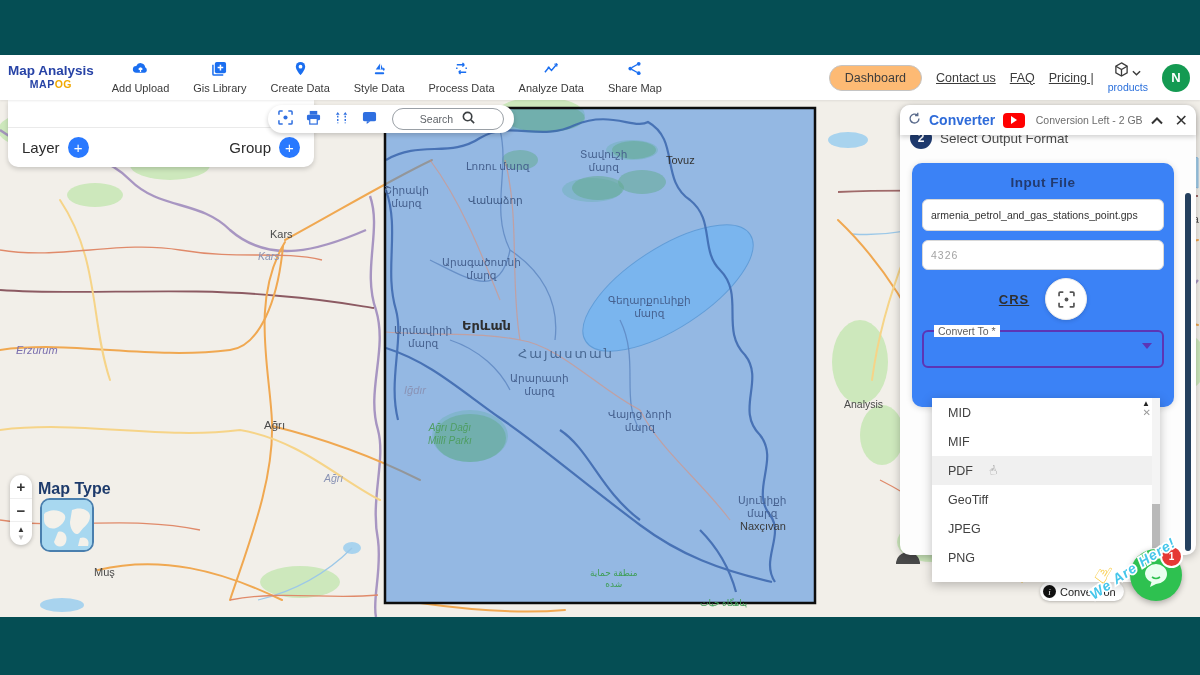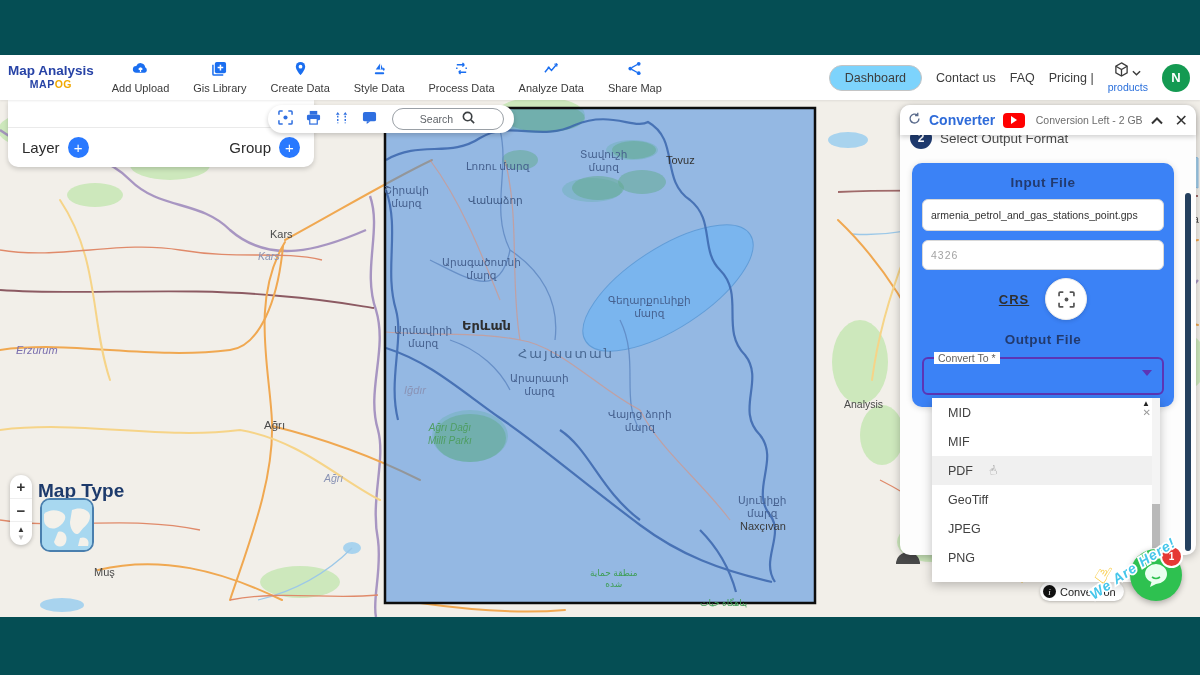--- a/index.html
+++ b/index.html
@@ -10,22 +10,22 @@
   .navbar{position:absolute;left:0;top:0;width:1200px;height:45px;background:#fff;display:flex;align-items:center;box-shadow:0 1px 2px rgba(0,0,0,.08);z-index:50;}
   .logo{display:flex;flex-direction:column;align-items:center;padding:0 12px 0 8px;line-height:1.1;}
   .logo .l1{font-size:13.5px;font-weight:bold;color:#2743a6;}
   .logo .l2{font-size:10.5px;font-weight:bold;letter-spacing:.5px;}
   .logo .l2 .m{color:#2743a6;} .logo .l2 .og{color:#f0a800;}
   .menu{display:flex;gap:24px;margin-left:6px;}
   .mitem{display:flex;flex-direction:column;align-items:center;cursor:pointer;}
   .mitem svg{width:17px;height:15px;}
   .mitem .lbl{font-size:11px;color:#3a3a3a;margin-top:2px;}
   .nav-right{margin-left:auto;display:flex;align-items:center;gap:14px;padding-right:10px;}
-  .pill{border:1px solid #c4c4c4;border-radius:17px;padding:5px 15px;font-size:12.5px;color:#3c3c3c;background:#7dd3fc;}
-  .navlink{font-size:12.5px;color:#3c3c3c;}
+  .pill{border:1px solid #c4c4c4;border-radius:17px;padding:5px 15px;font-size:12.5px;color:#3c3c3c;background:#fdba74;}
+  .navlink{font-size:12.5px;color:#3c3c3c;text-decoration:underline;}
   .products{display:flex;flex-direction:column;align-items:center;line-height:1;}
   .products .row{display:flex;align-items:center;gap:3px;}
   .products .plbl{font-size:10.5px;color:#2a6fdb;margin-top:2px;}
   .avatar{width:28px;height:28px;border-radius:50%;background:#149a52;color:#fff;font-weight:bold;font-size:13px;display:flex;align-items:center;justify-content:center;}
   
   .map-area{position:absolute;left:0;top:45px;width:1200px;height:517px;background:#f2efe9;overflow:hidden;}
   .map-area svg.base{position:absolute;left:0;top:0;z-index:0;}
   .mlabel{position:absolute;z-index:2;white-space:pre-line;line-height:1.25;pointer-events:none;}
   .lab-grey{color:#4a4a4a;font-size:11px;}
   .lab-it{color:#8a93b5;font-size:10.5px;font-style:italic;}
@@ -47,21 +47,21 @@
   .toolbar{position:absolute;left:268px;top:5px;width:246px;height:28px;background:#fff;border-radius:16px;box-shadow:0 2px 5px rgba(0,0,0,.2);display:flex;align-items:center;padding:0 10px;gap:13px;z-index:6;box-sizing:border-box;}
   .toolbar svg{width:15px;height:15px;}
   .search-oval{width:124px;height:20px;border:1.2px solid #9aa0a6;border-radius:11px;display:flex;align-items:center;justify-content:center;gap:8px;margin-left:2px;}
   .search-oval .ph{font-size:10.5px;color:#5f6368;}
   
   .zoomctl{position:absolute;left:10px;top:375px;width:22px;height:70px;background:#fff;border-radius:12px;box-shadow:0 1px 4px rgba(0,0,0,.25);z-index:5;display:flex;flex-direction:column;}
   .zbtn{flex:1;display:flex;align-items:center;justify-content:center;font-size:15px;font-weight:bold;color:#333;cursor:pointer;}
   .zbtn.mid{border-top:1px solid #eee;border-bottom:1px solid #eee;}
   .pegman{display:flex;flex-direction:column;align-items:center;justify-content:center;font-size:8px;line-height:.9;}
   .pegman .up{color:#333;} .pegman .dn{color:#bbb;}
-  .maptype-lbl{position:absolute;left:38px;top:380px;font-size:19px;font-weight:bold;color:#1d3a6b;z-index:5;}
+  .maptype-lbl{position:absolute;left:38px;top:380px;font-size:16px;font-weight:bold;color:#1d3a6b;z-index:5;}
   .maptype-thumb{position:absolute;left:40px;top:398px;width:50px;height:50px;border-radius:10px;border:2px solid #4a7fae;background:#a8d8f0;z-index:5;overflow:hidden;cursor:pointer;}
   
   .attribution{position:absolute;left:1040px;top:482px;height:19px;background:#fff;border-radius:10px;display:flex;align-items:center;gap:4px;padding:0 8px 0 3px;box-shadow:0 1px 3px rgba(0,0,0,.25);z-index:15;}
   .attribution .i{width:13px;height:13px;border-radius:50%;background:#111;color:#fff;font-size:9px;font-style:italic;font-family:"Liberation Serif",serif;display:flex;align-items:center;justify-content:center;}
   .attribution .t{font-size:11px;color:#222;}
   .chat{position:absolute;left:1130px;top:449px;width:52px;height:52px;border-radius:50%;background:#2ec150;z-index:40;box-shadow:0 2px 6px rgba(0,0,0,.3);display:flex;align-items:center;justify-content:center;cursor:pointer;}
   .chat-badge{position:absolute;left:1160px;top:445px;width:19px;height:19px;border-radius:50%;background:#e53935;border:2px solid #fff;color:#fff;font-size:10px;font-weight:bold;display:flex;align-items:center;justify-content:center;z-index:41;}
   .arc-svg{position:absolute;left:1088px;top:420px;z-index:42;pointer-events:none;}
   .hand{position:absolute;left:1096px;top:460px;font-size:24px;color:#f7c325;transform:rotate(32deg);z-index:42;font-family:"DejaVu Sans",sans-serif;}
   .handle{position:absolute;left:896px;top:452px;width:24px;height:12px;border-radius:12px 12px 0 0;background:#4a4a4a;z-index:4;cursor:pointer;}
@@ -419,21 +419,20 @@
           <div class="field small">4326</div>
           <div class="crsrow">
             <span class="crs">CRS</span>
             <span class="crsbtn">
                 <svg width="17" height="17" viewBox="0 0 16 16">
                   <path d="M1 5 V2 a1 1 0 0 1 1-1 H5 M11 1 h3 a1 1 0 0 1 1 1 V5 M15 11 v3 a1 1 0 0 1 -1 1 H11 M5 15 H2 a1 1 0 0 1 -1-1 V11" stroke="#555" stroke-width="1.6" fill="none"></path>
                   <circle cx="8" cy="8" r="1.8" fill="#555"></circle>
                 </svg>
               </span>
           </div>
-          <h4>Output File</h4>
           <div class="selectbox">
             <span class="flabel">Convert To *</span>
             <span class="caret"></span>
           </div>
         </div>
         <div class="pscroll"></div>
       </div>
 
       <div class="dmenu">
         <span class="uparrow">▲</span>

